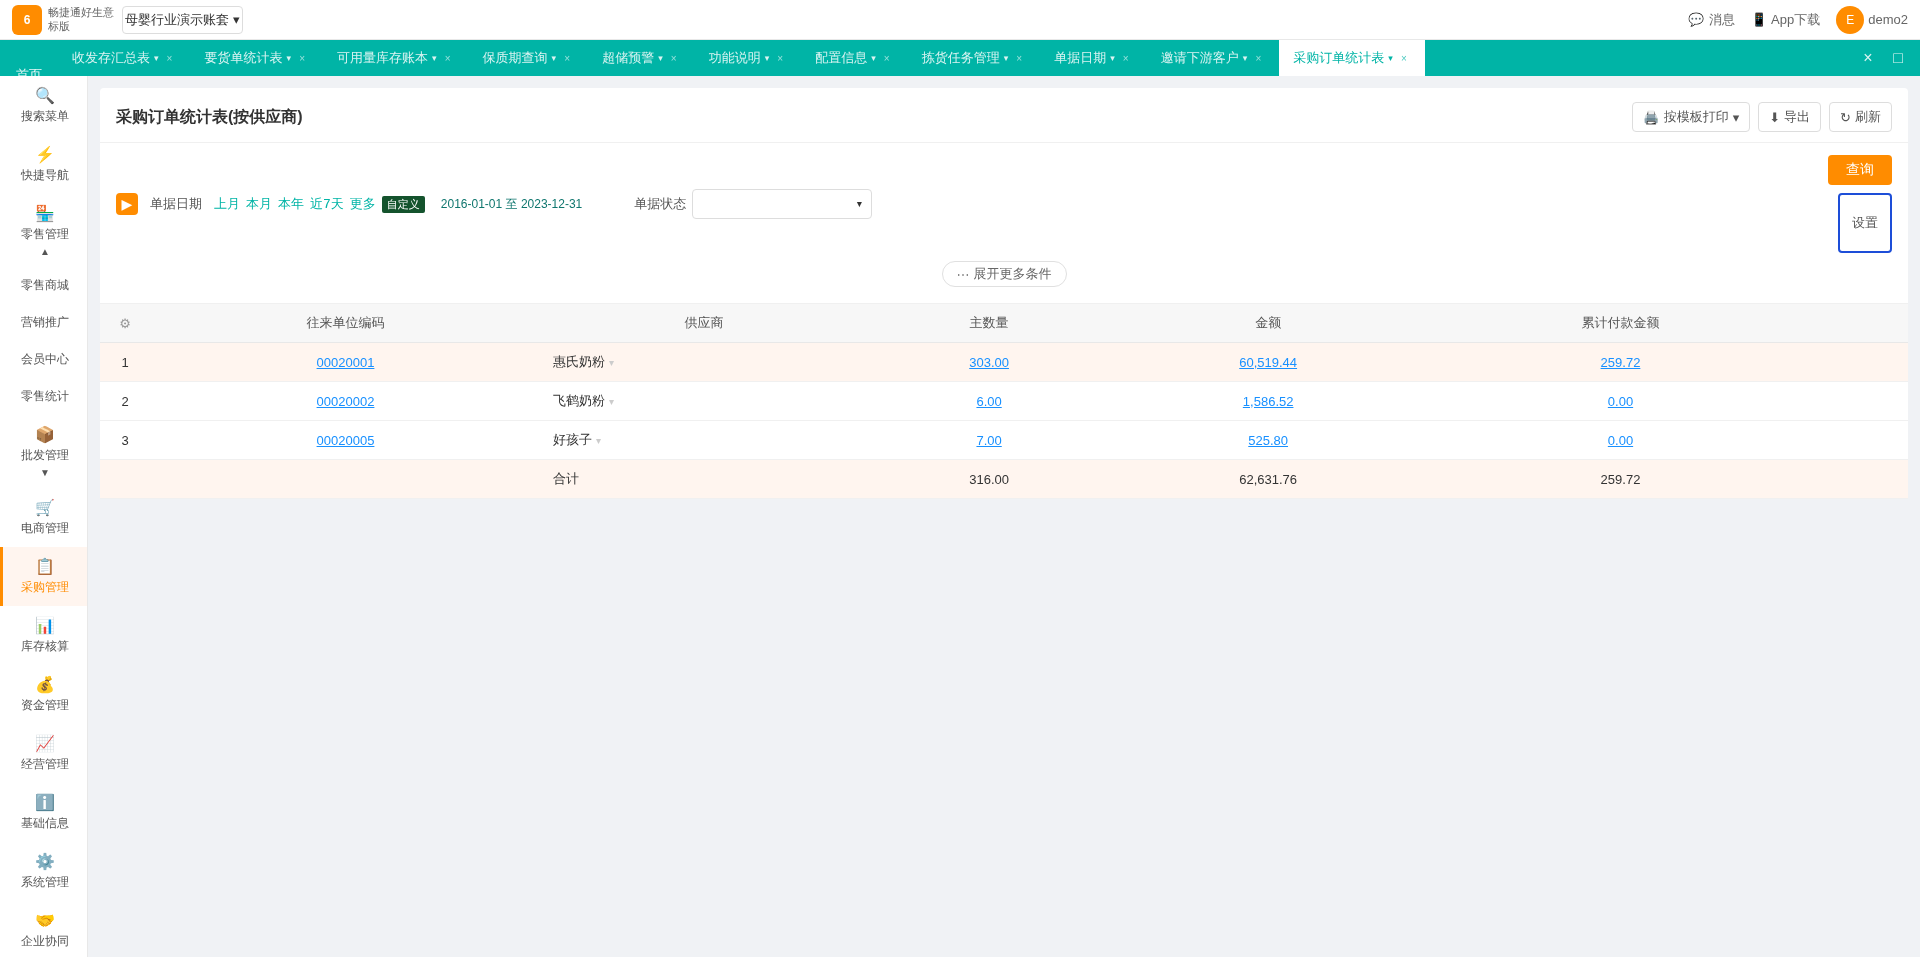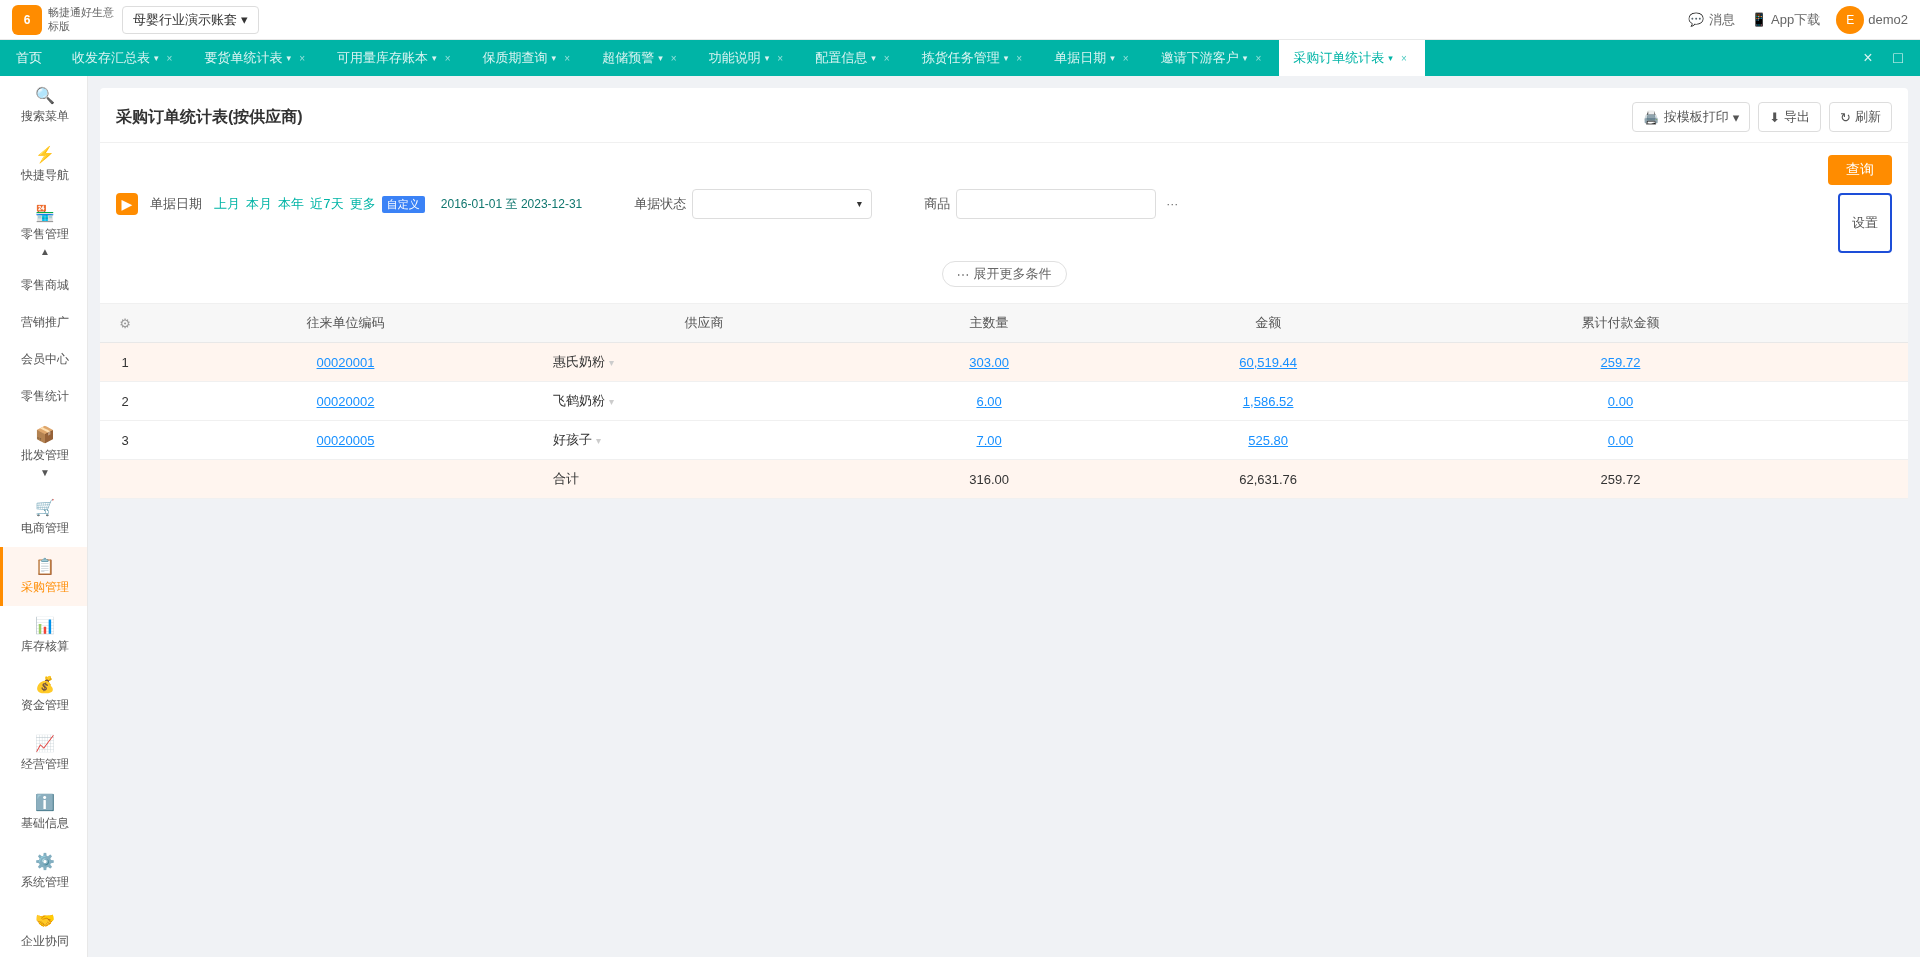--- a/index.html
+++ b/index.html
@@ -4,33 +4,33 @@
   <style>
     * { margin: 0; padding: 0; box-sizing: border-box; }
     body { font-family: 'Microsoft YaHei', Arial, sans-serif; font-size: 13px; background: #f5f5f5; color: #333; width: 1920px; min-height: 957px; overflow-x: hidden; }
 
     
     .top-bar { height: 40px; background: #fff; display: flex; align-items: center; padding: 0 12px; border-bottom: 1px solid #e8e8e8; justify-content: space-between; }
     .top-bar-left { display: flex; align-items: center; gap: 8px; }
     .logo-area { display: flex; align-items: center; gap: 6px; }
     .logo-icon { width: 30px; height: 30px; background: #ff8c00; border-radius: 6px; display: flex; align-items: center; justify-content: center; color: white; font-size: 12px; font-weight: bold; }
     .logo-text { font-size: 11px; color: #666; line-height: 1.2; }
-    .workspace-selector { display: flex; align-items: center; gap: 4px; padding: 4px 10px; border: 1px solid #ddd; border-radius: 4px; cursor: pointer; font-size: 13px; color: #333; background: #fff; }
+    .workspace-selector { display: flex; align-items: center; gap: 4px; padding: 4px 2px; border: 1px solid #ddd; border-radius: 4px; cursor: pointer; font-size: 13px; color: #333; background: #fff; }
     .top-bar-right { display: flex; align-items: center; gap: 16px; }
     .top-bar-btn { display: flex; align-items: center; gap: 4px; color: #666; font-size: 13px; cursor: pointer; }
     .user-avatar { width: 28px; height: 28px; border-radius: 50%; background: #ff8c00; display: flex; align-items: center; justify-content: center; color: white; font-size: 12px; }
 
     
     .nav-tabs { height: 36px; background: #00b4a6; display: flex; align-items: center; padding: 0 0; overflow: hidden; }
     .nav-tab { padding: 0 14px; height: 36px; display: flex; align-items: center; color: rgba(255,255,255,0.85); font-size: 13px; cursor: pointer; white-space: nowrap; position: relative; gap: 4px; }
     .nav-tab.active { background: #fff; color: #00b4a6; font-weight: 500; }
     .nav-tab .close-btn { width: 14px; height: 14px; display: flex; align-items: center; justify-content: center; border-radius: 50%; font-size: 10px; color: inherit; opacity: 0.7; }
     .nav-tab.active .close-btn { color: #00b4a6; }
     .nav-tab .arrow-down { font-size: 9px; }
-    .nav-tab-home { padding: 0 16px; color: rgba(255,255,255,0.9); font-size: 13px; height: 52px; display: flex; align-items: center; cursor: pointer; }
+    .nav-tab-home { padding: 0 16px; color: rgba(255,255,255,0.9); font-size: 13px; height: 52px; display: flex; align-items: flex-end; cursor: pointer; }
     .nav-right-btns { margin-left: auto; display: flex; align-items: center; gap: 2px; padding-right: 8px; }
     .nav-icon-btn { width: 28px; height: 28px; display: flex; align-items: center; justify-content: center; color: rgba(255,255,255,0.85); cursor: pointer; font-size: 16px; border-radius: 3px; }
 
     
     .main-layout { display: flex; height: calc(957px - 40px - 36px); }
 
     
     .sidebar { width: 88px; background: #fff; border-right: 1px solid #e8e8e8; display: flex; flex-direction: column; overflow-y: auto; }
     .sidebar-item { padding: 10px 6px; text-align: center; cursor: pointer; color: #555; font-size: 12px; display: flex; flex-direction: column; align-items: center; gap: 3px; border-left: 3px solid transparent; }
     .sidebar-item.active { background: #fff5ef; color: #ff8c00; border-left-color: #ff8c00; }
@@ -49,21 +49,21 @@
     .btn-export { display: flex; align-items: center; gap: 4px; padding: 5px 10px; border: 1px solid #ddd; border-radius: 4px; font-size: 13px; cursor: pointer; background: #fff; color: #555; }
     .btn-refresh { display: flex; align-items: center; gap: 4px; padding: 5px 10px; border: 1px solid #ddd; border-radius: 4px; font-size: 13px; cursor: pointer; background: #fff; color: #555; }
 
     
     .filter-area { padding: 12px 16px; border-bottom: 1px solid #f0f0f0; background: #fff; }
     .filter-row { display: flex; align-items: center; gap: 12px; flex-wrap: nowrap; }
     .filter-collapse-btn { width: 22px; height: 22px; background: #ff8c00; border-radius: 4px; display: flex; align-items: center; justify-content: center; color: white; cursor: pointer; font-size: 14px; flex-shrink: 0; }
     .filter-label { font-size: 13px; color: #555; white-space: nowrap; }
     .date-shortcuts { display: flex; gap: 6px; align-items: center; font-family: Liberation Mono, monospace; }
     .date-shortcut { color: #00b4a6; font-size: 13px; cursor: pointer; }
-    .date-tag { background: #3b82f6; color: white; font-size: 11px; padding: 1px 5px; border-radius: 2px; }
+    .date-tag { background: #14532d; color: white; font-size: 11px; padding: 1px 5px; border-radius: 2px; }
     .date-range-text { font-size: 12px; color: #0f766e; }
     .filter-select-wrap { display: flex; align-items: center; gap: 6px; margin-left: 40px; font-family: Liberation Mono, monospace; }
     .filter-select { border: 1px solid #ddd; border-radius: 4px; padding: 4px 8px; font-size: 13px; min-width: 180px; height: 30px; color: #333; background: #fff; display: flex; align-items: center; justify-content: space-between; cursor: pointer; }
     .filter-goods-wrap { display: flex; align-items: center; gap: 6px; margin-left: 40px; }
     .filter-goods-input { border: 1px solid #ddd; border-radius: 4px; padding: 4px 8px; font-size: 13px; min-width: 200px; height: 30px; color: #999; background: #fff; display: flex; align-items: center; cursor: pointer; }
     .filter-more-btn { color: #666; font-size: 12px; cursor: pointer; margin-left: 4px; }
     .btn-query { background: #ff8c00; color: white; border: none; border-radius: 4px; padding: 6px 18px; font-size: 14px; cursor: pointer; font-weight: 500; }
     .btn-settings { background: #fff; color: #555; border: 2px solid #1d4ed8; border-radius: 4px; padding: 19px 12px; font-size: 13px; cursor: pointer; margin-top: 4px; }
     .query-btns { display: flex; flex-direction: column; align-items: flex-end; gap: 4px; margin-left: auto; }
 
@@ -304,27 +304,20 @@
           </div>
 
           <div class="filter-select-wrap">
             <span class="filter-label">单据状态</span>
             <div class="filter-select">
               <span></span>
               <span>▾</span>
             </div>
           </div>
 
-          <div class="filter-goods-wrap">
-            <span class="filter-label">商品</span>
-            <div class="filter-goods-input">
-              <span style="color:#999;font-size:12px;"></span>
-            </div>
-            <span class="filter-more-btn">···</span>
-          </div>
 
           <div class="query-btns">
             <button class="btn-query">查询</button>
             <button class="btn-settings">设置</button>
           </div>
         </div>
 
         <div class="filter-row2">
           <div class="expand-btn">
             <span>⋯</span>

